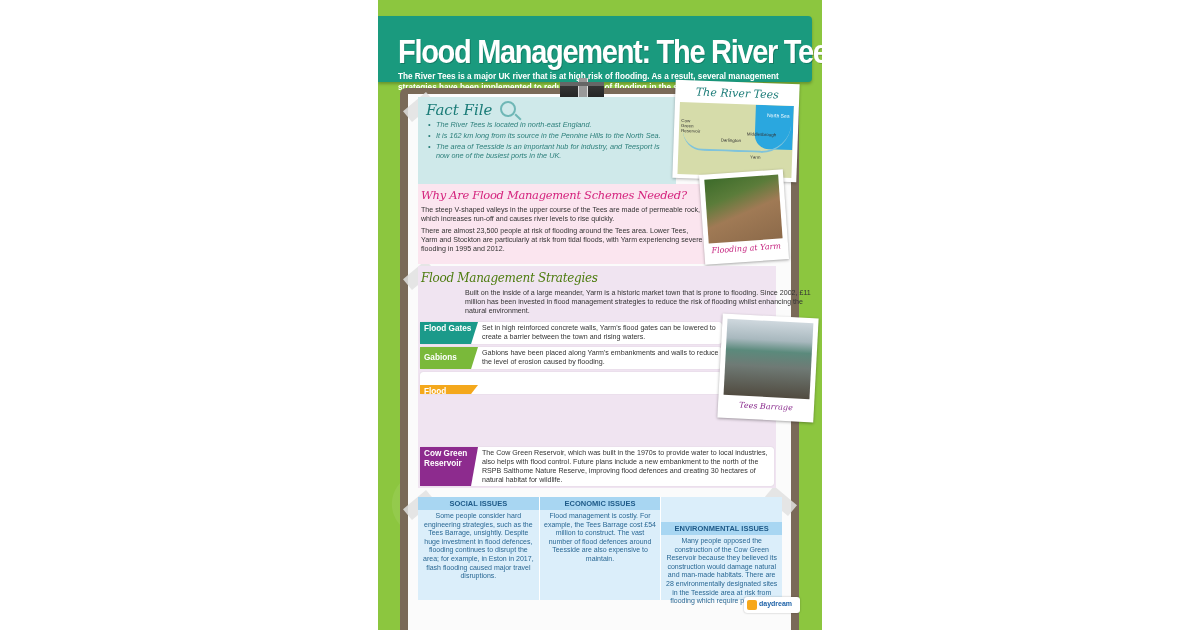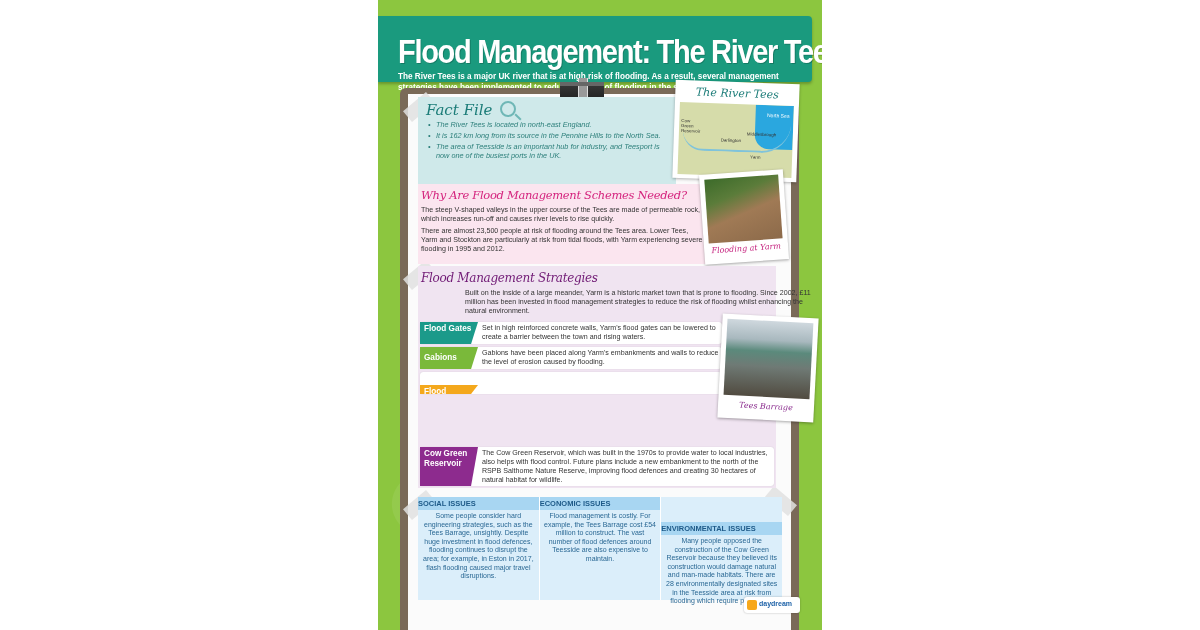--- a/index.html
+++ b/index.html
@@ -136,21 +136,21 @@
   }
   .photo-flood .photo-caption { top: 72px; }
 
   
   .strategies {
     position: absolute; left: 40px; top: 266px; width: 358px; height: 222px;
     background: #f0e4f1;
   }
   .strat-title {
     position: absolute; left: 3px; top: 5px;
-    font-family: "DejaVu Serif", serif; font-style: italic; font-size: 12px; color: #701a75; letter-spacing: -0.3px;
+    font-family: "DejaVu Serif", serif; font-style: italic; font-size: 12px; color: #4d7c0f; letter-spacing: -0.3px;
   }
   .strat-intro {
     position: absolute; left: 3px; top: 23px; width: 352px;
     font-size: 7.1px; line-height: 9.2px; color: #333; margin-left: 44px;
   }
   .strat-row {
     position: absolute; left: 2px; width: 302px; background: #ffffff;
     border-radius: 3px; box-shadow: 0 0 1px rgba(0,0,0,0.2);
   }
   .strat-label {
@@ -172,21 +172,21 @@
 
   
   .issues {
     position: absolute; left: 40px; top: 497px; width: 364px; height: 103px;
     display: flex; background: #dbeefa;
   }
   .issue-col { flex: 1; border-right: 1px solid #ffffff; position: relative; }
   .issue-col:last-child { border-right: none; margin-top: 25px; }
   .issue-head {
     height: 13px; background: #a8d6f2; color: #1e5a88; font-weight: bold;
-    font-size: 7.5px; line-height: 13px; text-align: left;
+    font-size: 7.5px; line-height: 13px; text-align: center;
   }
   .issue-body {
     padding: 2px 4px; font-size: 7px; line-height: 8.6px; color: #2a6894; text-align: center;
   }
 
   .logo {
     position: absolute; left: 366px; top: 597px; width: 56px; height: 16px;
     background: #fff; border-radius: 3px; box-shadow: 0 0 2px rgba(0,0,0,0.3);
   }
   .logo-mark {

